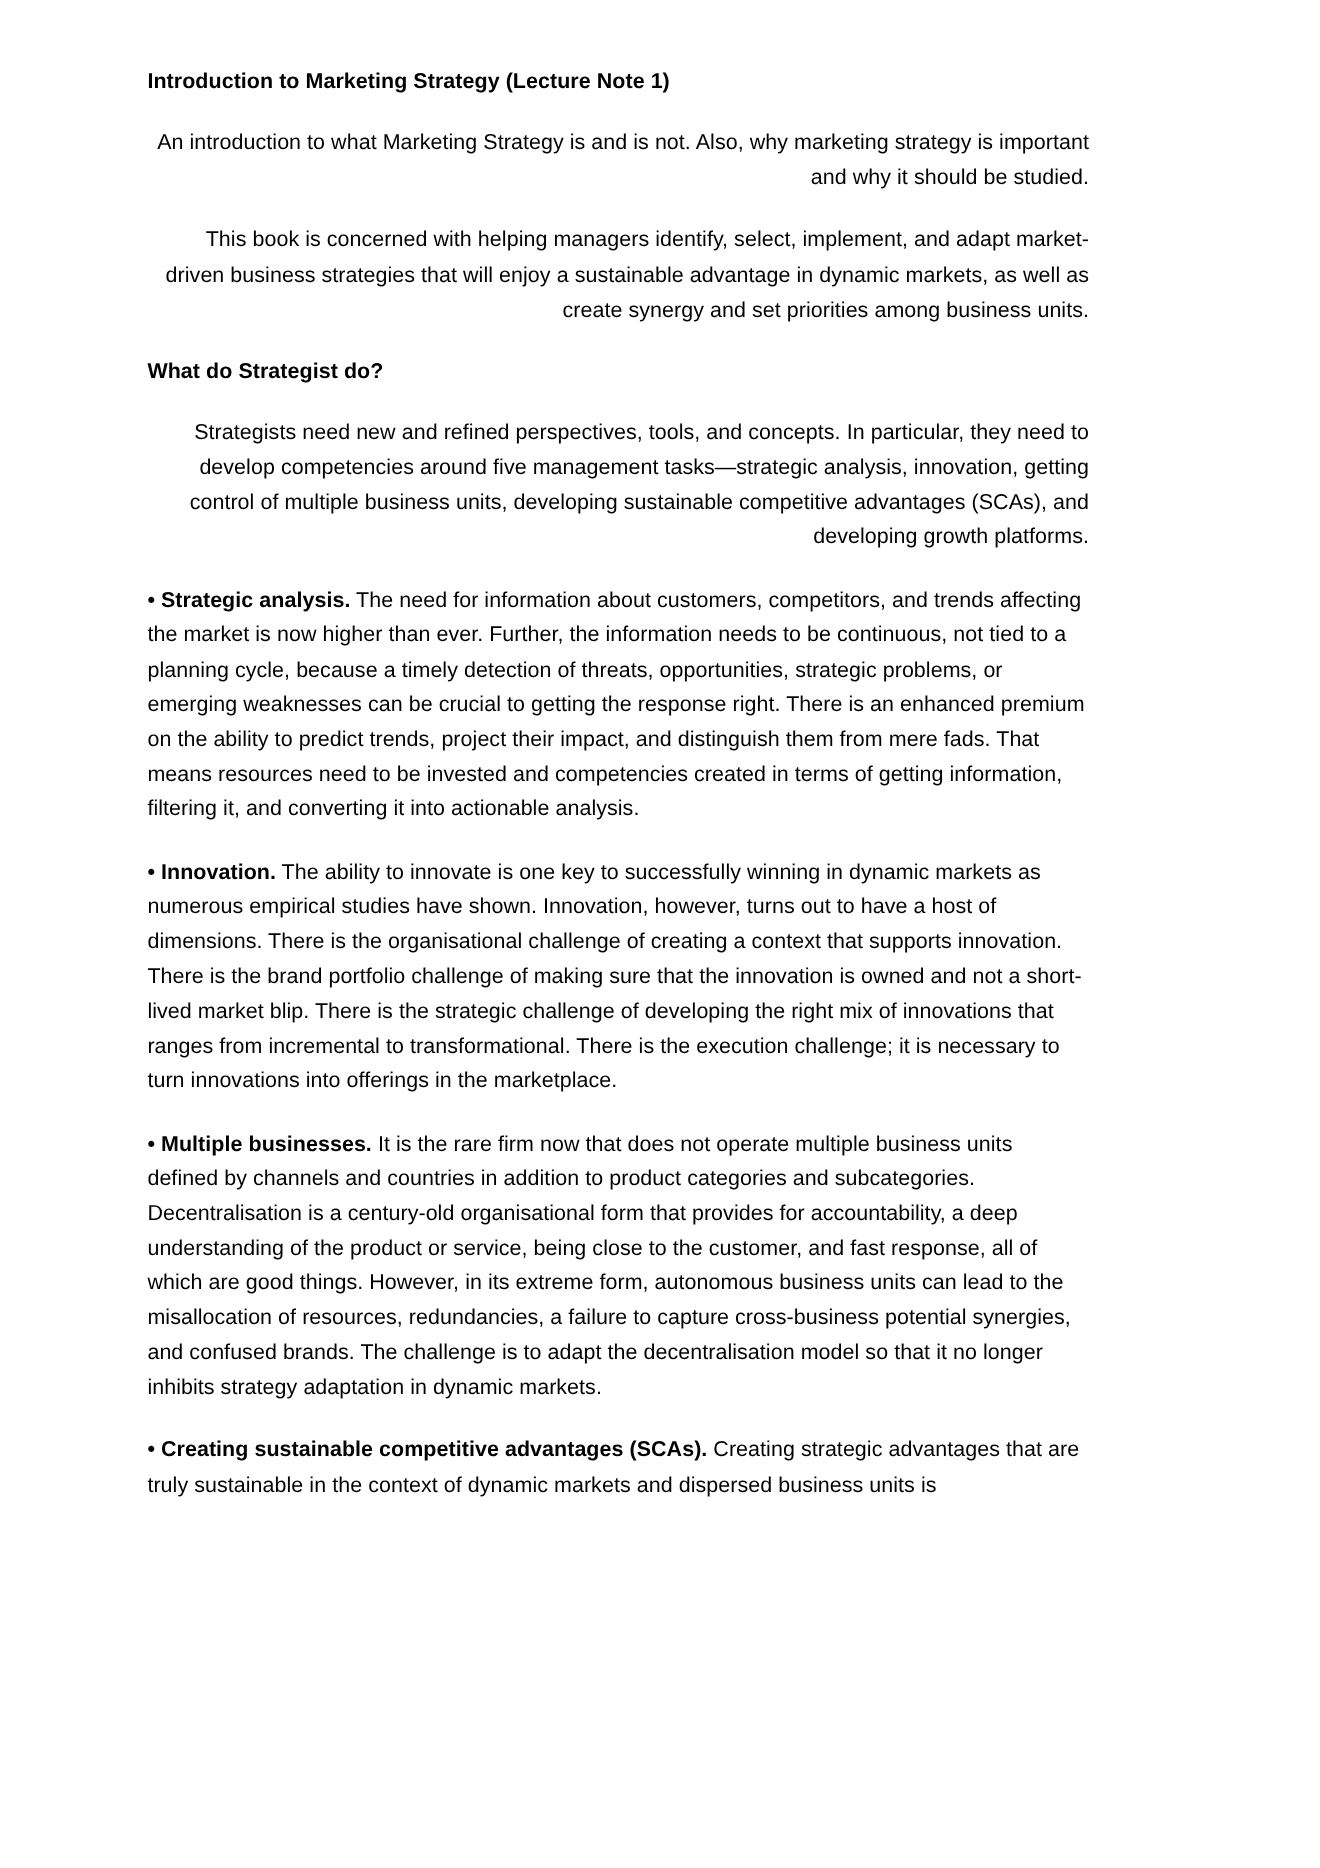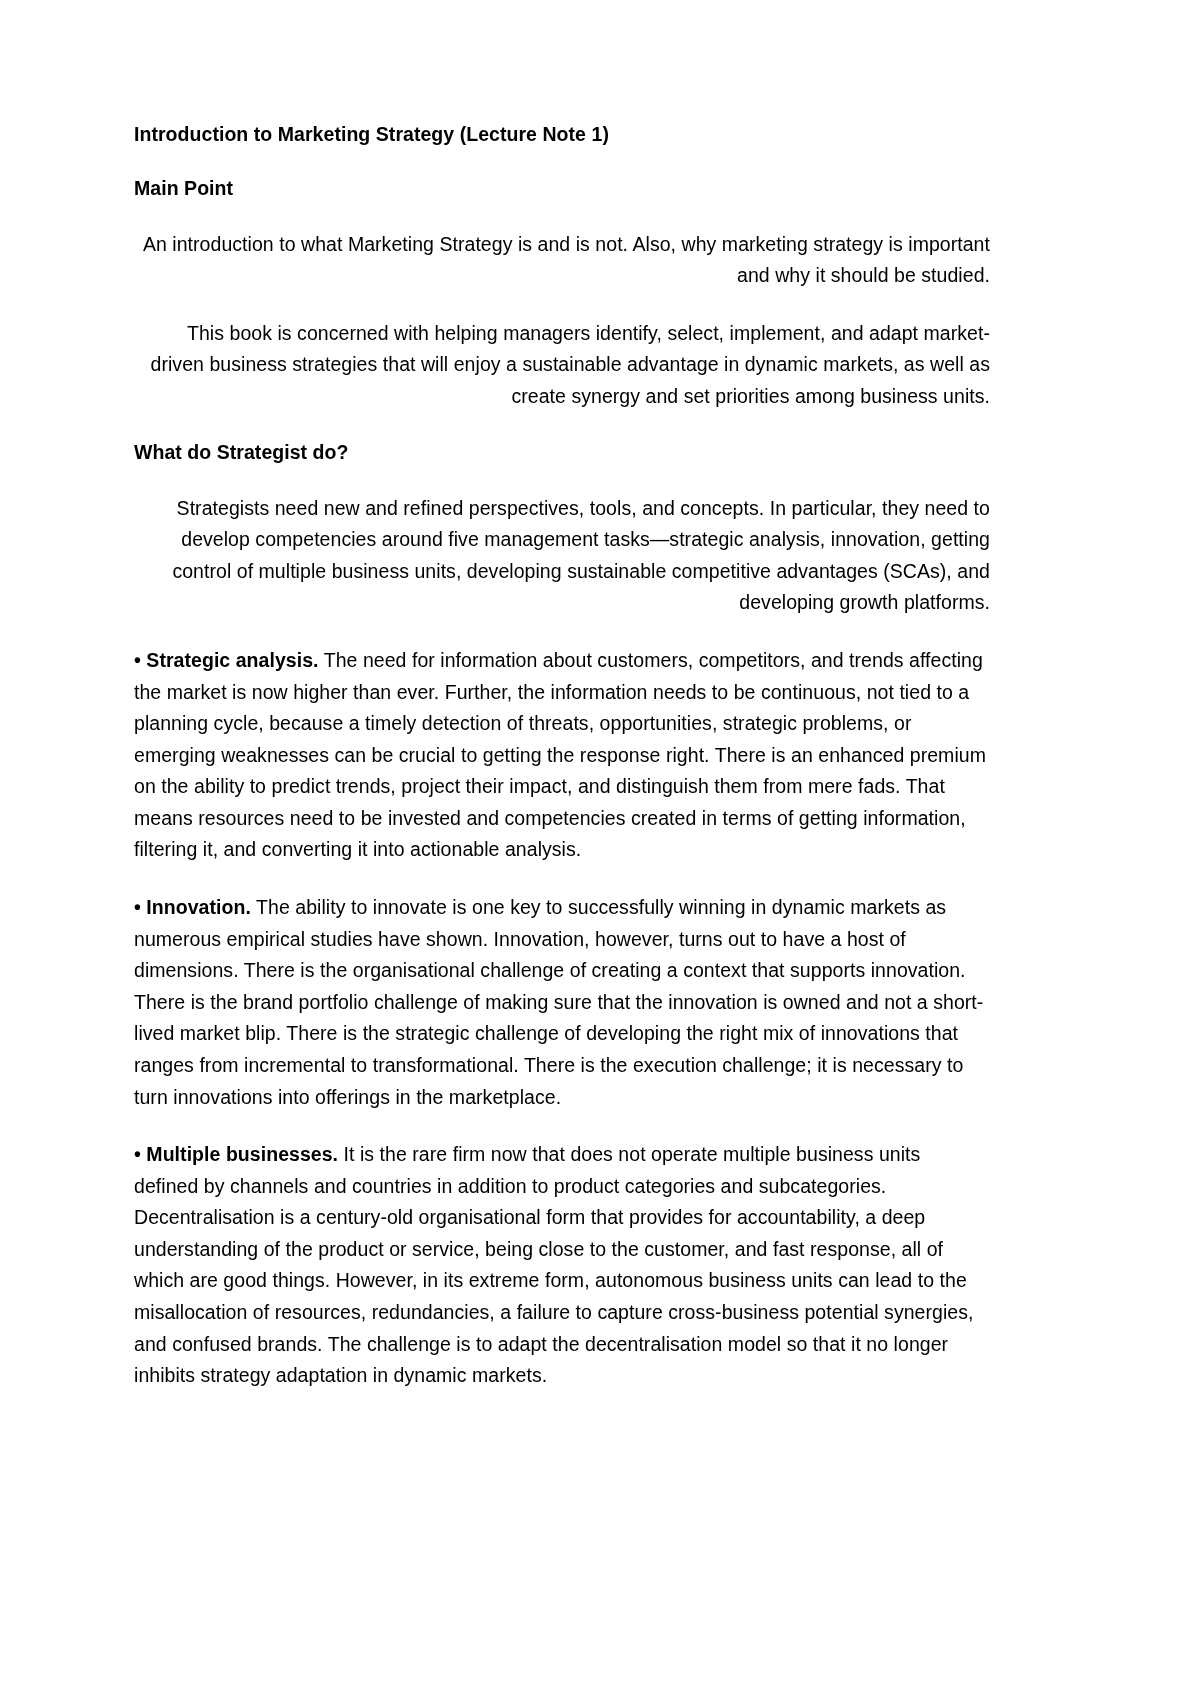--- a/index.html
+++ b/index.html
@@ -13,21 +13,21 @@
     font-family: "Liberation Sans", sans-serif;
     color: #000000;
     -webkit-font-smoothing: antialiased;
   }
   .page {
     position: relative;
     width: 1200px;
     height: 1698px;
     background: #ffffff;
     box-sizing: border-box;
-    padding: 120px 210px 60px 134px;
+    padding: 60px 210px 60px 134px;
   }
   .doc-body {
     font-size: 19.5px;
     line-height: 1.62;
     letter-spacing: 0.05px;
   }
   .heading {
     font-weight: bold;
     font-size: 19.5px;
     margin: 0 0 26px 0;
@@ -51,35 +51,37 @@
   }
 </style>
 </head>
 <body>
 
 <div class="page">
   <div class="doc-body">
 
     <p class="heading">Introduction to Marketing Strategy (Lecture Note 1)</p>
 
-    <p class="heading">Main Point</p>
     <p class="para">An introduction to what Marketing Strategy is and is not. Also, why marketing strategy is important and why it should be studied.</p>
 
     <p class="para">This book is concerned with helping managers identify, select, implement, and adapt market- driven business strategies that will enjoy a sustainable advantage in dynamic markets, as well as create synergy and set priorities among business units.</p>
 
     <p class="heading">What do Strategist do?</p>
     <p class="para">Strategists need new and refined perspectives, tools, and concepts. In particular, they need to develop competencies around five management tasks—strategic analysis, innovation, getting control of multiple business units, developing sustainable competitive advantages (SCAs), and developing growth platforms.</p>
 
     <p class="bullet-para">
       <span class="bullet-mark">• </span><span class="lead">Strategic analysis.</span><span> The need for information about customers, competitors, and trends affecting the market is now higher than ever. Further, the information needs to be continuous, not tied to a planning cycle, because a timely detection of threats, opportunities, strategic problems, or emerging weaknesses can be crucial to getting the response right. There is an enhanced premium on the ability to predict trends, project their impact, and distinguish them from mere fads. That means resources need to be invested and competencies created in terms of getting information, filtering it, and converting it into actionable analysis.</span>
     </p>
 
     <p class="bullet-para">
       <span class="bullet-mark">• </span><span class="lead">Innovation.</span><span> The ability to innovate is one key to successfully winning in dynamic markets as numerous empirical studies have shown. Innovation, however, turns out to have a host of dimensions. There is the organisational challenge of creating a context that supports innovation. There is the brand portfolio challenge of making sure that the innovation is owned and not a short-lived market blip. There is the strategic challenge of developing the right mix of innovations that ranges from incremental to transformational. There is the execution challenge; it is necessary to turn innovations into offerings in the marketplace.</span>
     </p>
 
     <p class="bullet-para">
       <span class="bullet-mark">• </span><span class="lead">Multiple businesses.</span><span> It is the rare firm now that does not operate multiple business units defined by channels and countries in addition to product categories and subcategories. Decentralisation is a century-old organisational form that provides for accountability, a deep understanding of the product or service, being close to the customer, and fast response, all of which are good things. However, in its extreme form, autonomous business units can lead to the misallocation of resources, redundancies, a failure to capture cross-business potential synergies, and confused brands. The challenge is to adapt the decentralisation model so that it no longer inhibits strategy adaptation in dynamic markets.</span>
     </p>
 
+    <p class="bullet-para">
+      <span class="bullet-mark">• </span><span class="lead">Creating sustainable competitive advantages (SCAs).</span><span> Creating strategic advantages that are truly sustainable in the context of dynamic markets and dispersed business units is</span>
+    </p>
 
   </div>
 </div>
 
 </body></html>

